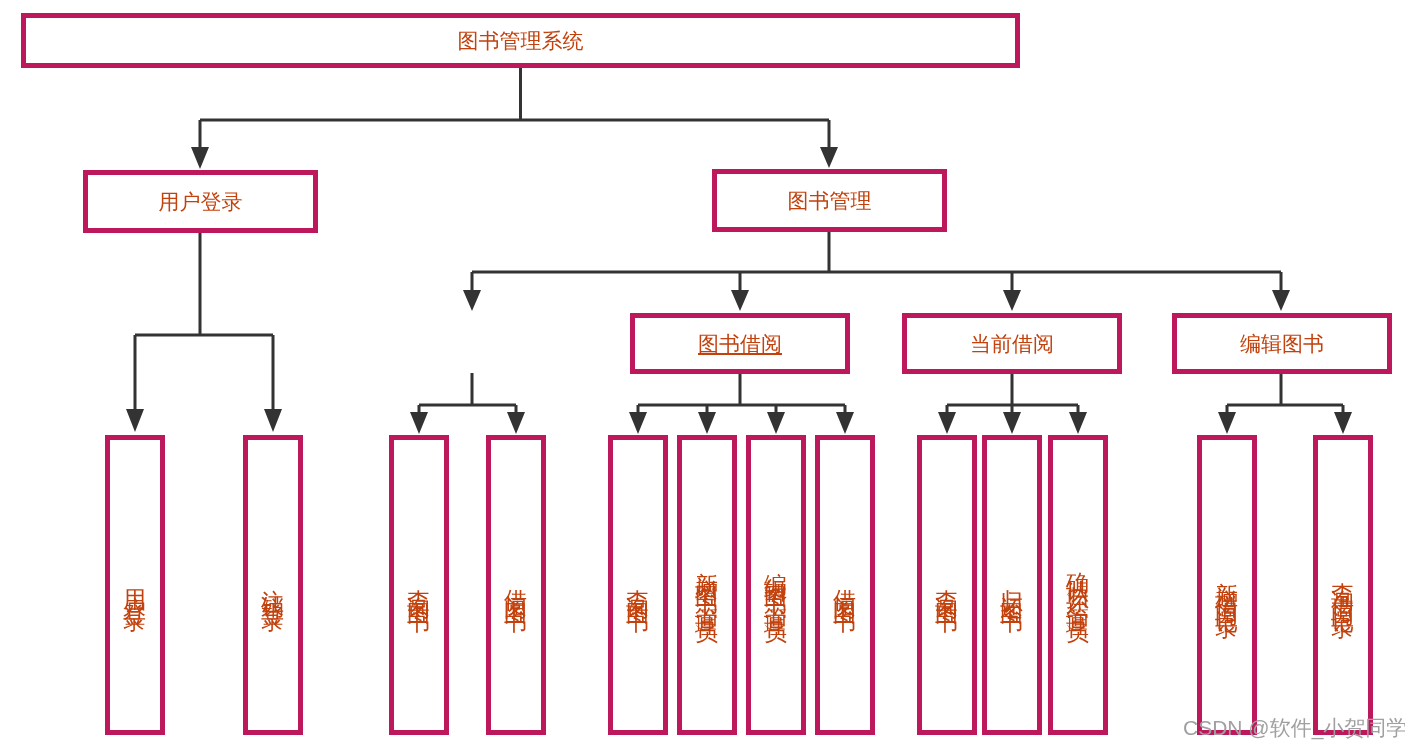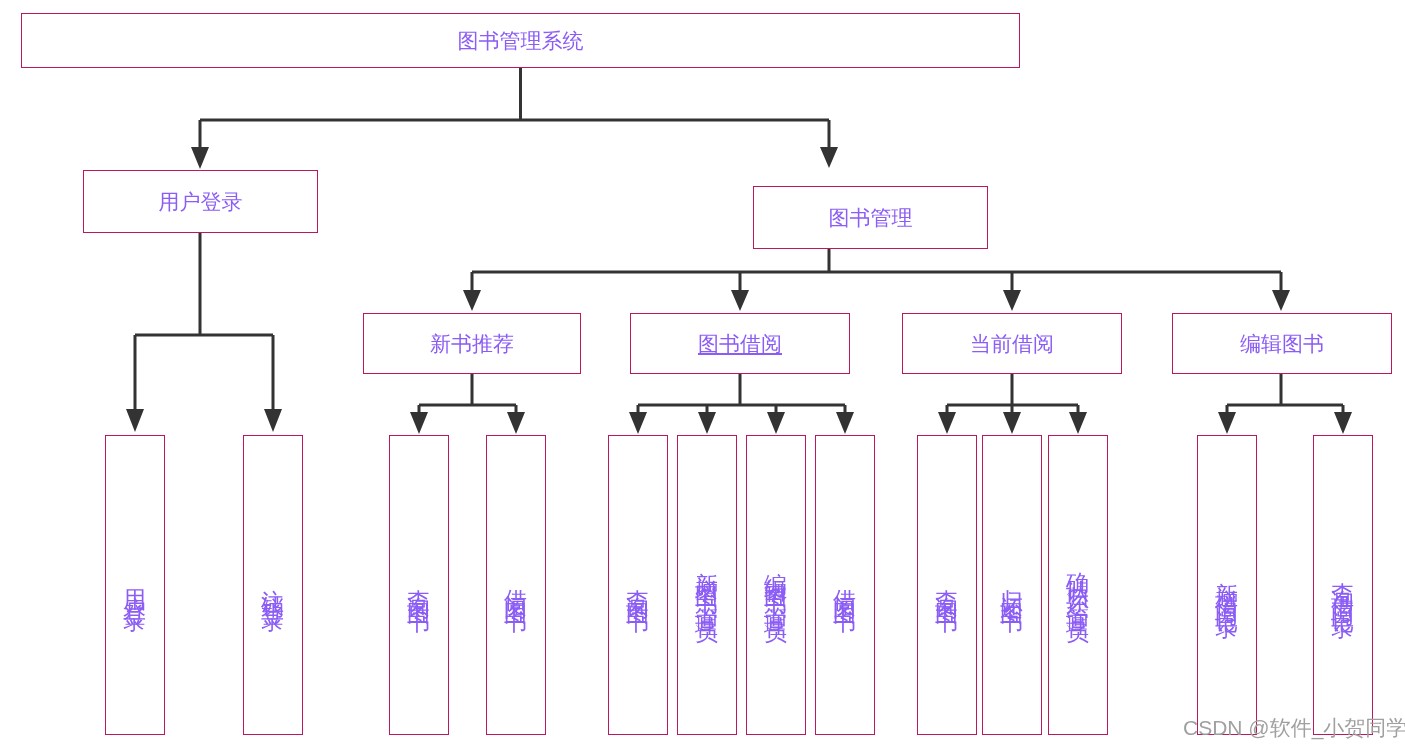--- a/index.html
+++ b/index.html
@@ -18,40 +18,40 @@
   .connectors {
     position: absolute;
     left: 0; top: 0;
     width: 1405px;
     height: 747px;
     pointer-events: none;
   }
   .node {
     position: absolute;
     box-sizing: border-box;
-    border: 1px solid #be185d;
+    border: 5px solid #be185d;
     background: #ffffff;
     display: flex;
     align-items: center;
     justify-content: center;
-    color: #8b5cf6;
+    color: #c2410c;
     text-align: center;
   }
   .node-root {
     left: 21px; top: 13px;
     width: 999px; height: 55px;
     font-size: 21px;
   }
   .node-l2 {
     top: 170px;
     width: 235px; height: 63px;
     font-size: 21px;
   }
   .node-l2.pos-user  { left: 83px; }
-  .node-l2.pos-mgmt  { left: 712px; top: 186px; margin-left: 41px; }
+  .node-l2.pos-mgmt  { left: 712px; top: 169px; }
   .node-l3 {
     top: 313px;
     width: 220px; height: 61px;
     font-size: 21px;
   }
   .node-l3.pos-0 { left: 363px; width: 218px; }
   .node-l3.pos-1 { left: 630px; text-decoration: underline; }
   .node-l3.pos-2 { left: 902px; }
   .node-l3.pos-3 { left: 1172px; }
   .leaf {
@@ -153,23 +153,20 @@
     <span>图书管理系统</span>
   </div>
 
   <div class="node node-l2 pos-user">
     <span>用户登录</span>
   </div>
   <div class="node node-l2 pos-mgmt">
     <span>图书管理</span>
   </div>
 
-  <div class="node node-l3 pos-0">
-    <span>新书推荐</span>
-  </div>
   <div class="node node-l3 pos-1">
     <span>图书借阅</span>
   </div>
   <div class="node node-l3 pos-2">
     <span>当前借阅</span>
   </div>
   <div class="node node-l3 pos-3">
     <span>编辑图书</span>
   </div>
 

